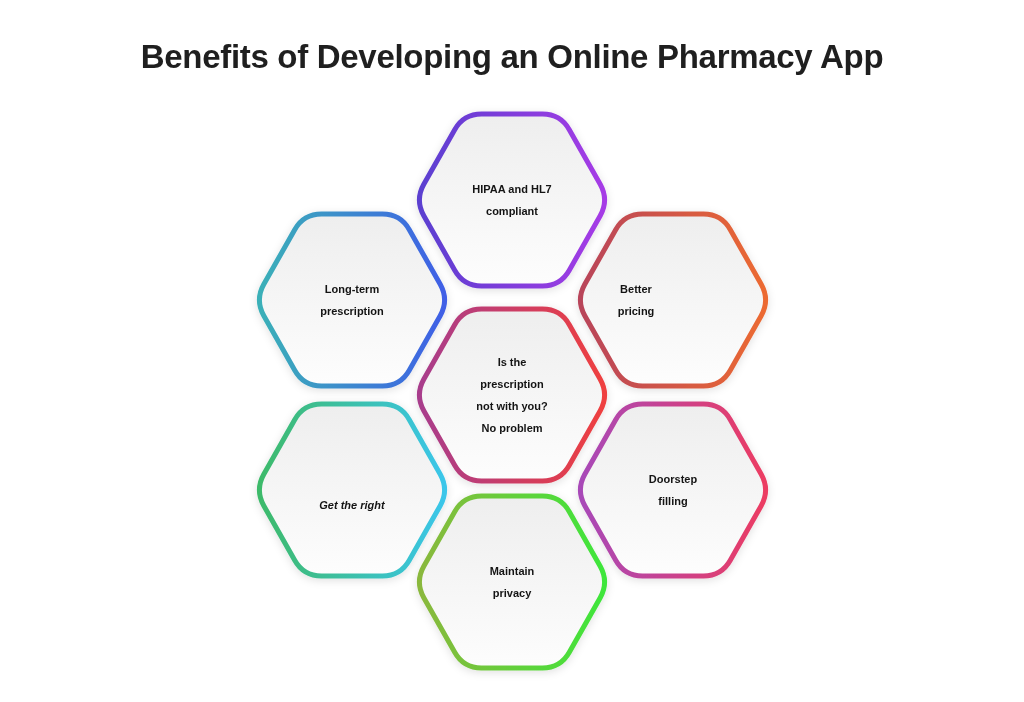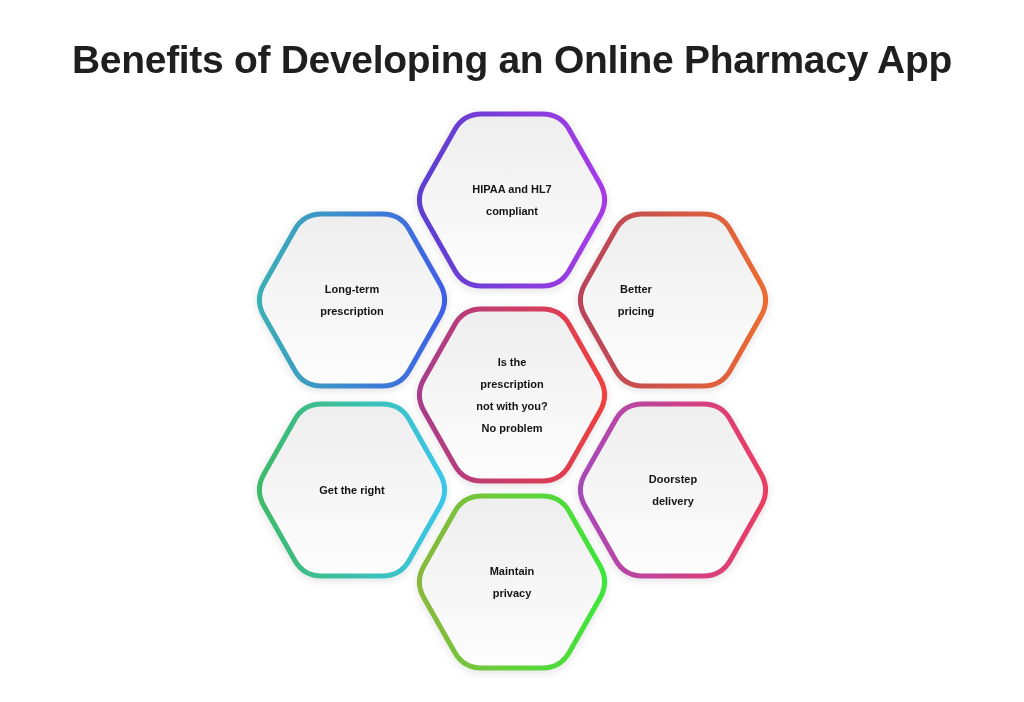--- a/index.html
+++ b/index.html
@@ -2,21 +2,21 @@
 <html><head>
 <meta charset="utf-8">
 <style>
   html, body { margin: 0; padding: 0; }
   body {
     width: 1024px; height: 702px; background: #ffffff; position: relative; overflow: hidden;
     font-family: "Liberation Sans", "DejaVu Sans", sans-serif;
   }
   .title {
     position: absolute; left: 0; top: 38px; width: 1024px; text-align: center;
-    font-size: 39px; font-weight: bold; color: #1f1f1f; letter-spacing: -0.3px;
+    font-size: 33px; font-weight: bold; color: #1f1f1f; letter-spacing: -0.3px;
   }
   svg.diagram { position: absolute; left: 0; top: 0; }
   .hex-label {
     position: absolute; width: 160px; text-align: center;
     font-size: 11px; font-weight: bold; color: #141414; line-height: 22px;
     transform: translate(-50%, -50%);
   }
 </style>
 </head>
 <body>
@@ -84,24 +84,24 @@
     <div class="hex-label" style="left: 636px; top: 300px;">
       <div>Better</div>
       <div>pricing</div>
     </div>
     <div class="hex-label" style="left: 512px; top: 395px;">
       <div>Is the</div>
       <div>prescription</div>
       <div>not with you?</div>
       <div>No problem</div>
     </div>
-    <div class="hex-label" style="left: 352px; top: 490px;">
+    <div class="hex-label" style="left: 352px; top: 505px; font-style: italic;">
       <div>Get the right</div>
     </div>
     <div class="hex-label" style="left: 673px; top: 490px;">
       <div>Doorstep</div>
-      <div>delivery</div>
+      <div>filling</div>
     </div>
     <div class="hex-label" style="left: 512px; top: 582px;">
       <div>Maintain</div>
       <div>privacy</div>
     </div>
   </div>
 
 </body></html>

